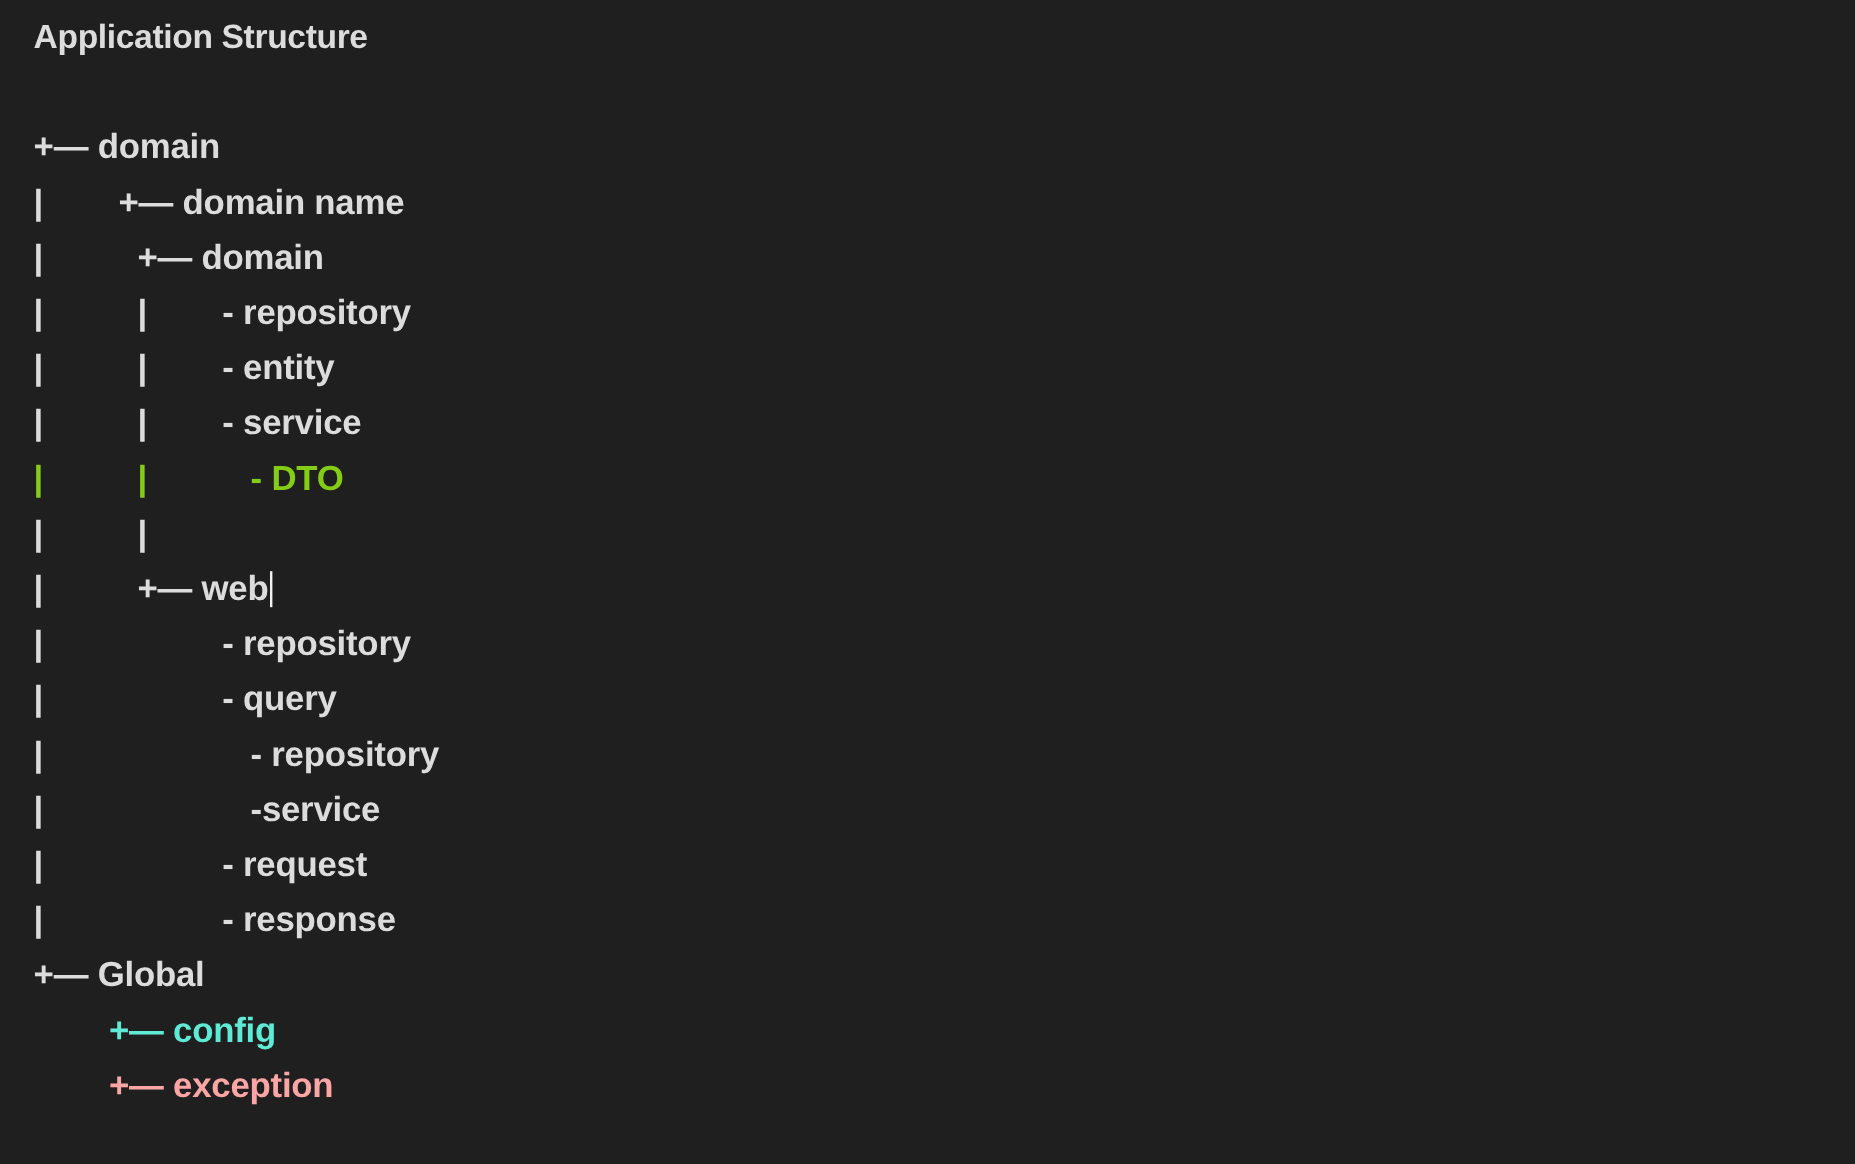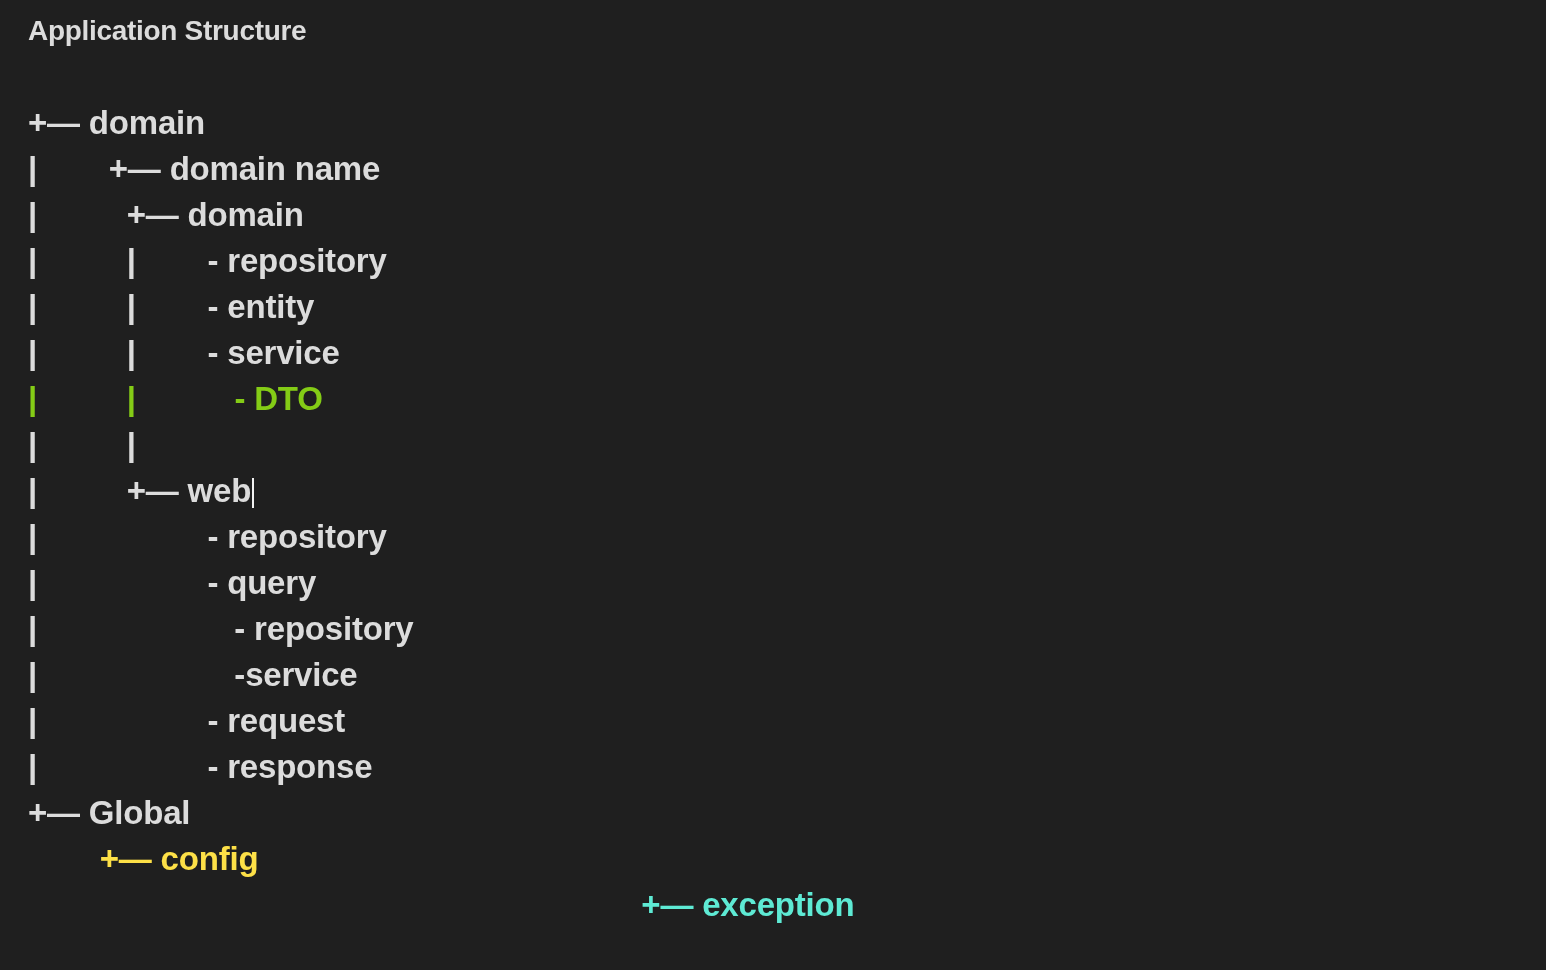--- a/index.html
+++ b/index.html
@@ -42,21 +42,21 @@
   .tree {
     margin: 0;
     padding: 0;
     list-style: none;
   }
 
   .tree-line {
     height: 46px;
     line-height: 46px;
     white-space: pre;
-    font-size: 33px;
+    font-size: 29px;
     font-weight: 700;
     color: #dcdcdc;
     letter-spacing: -0.2px;
     padding-left: 28px;
     position: relative;
   }
 
   .seg {
     display: inline-block;
     white-space: pre;
@@ -90,17 +90,17 @@
       <div class="tree-line" id="line-dto" style="color: #84cc16;"><span class="seg">|          |           - </span><span class="seg">DTO</span></div>
       <div class="tree-line" id="line-blank-pipes" style="color: rgb(220, 220, 220);"><span class="seg">|          |</span><span class="seg"></span></div>
       <div class="tree-line" id="line-web" style="color: rgb(220, 220, 220);"><span class="seg">|          +— </span><span class="seg">web</span><span class="caret" style="background: rgb(242, 242, 242);"></span></div>
       <div class="tree-line" id="line-controller" style="color: rgb(220, 220, 220);"><span class="seg">|                   - </span><span class="seg">repository</span></div>
       <div class="tree-line" id="line-query" style="color: rgb(220, 220, 220);"><span class="seg">|                   - </span><span class="seg">query</span></div>
       <div class="tree-line" id="line-query-repository" style="color: rgb(220, 220, 220);"><span class="seg">|                      - </span><span class="seg">repository</span></div>
       <div class="tree-line" id="line-query-service" style="color: rgb(220, 220, 220);"><span class="seg">|                      -</span><span class="seg">service</span></div>
       <div class="tree-line" id="line-request" style="color: rgb(220, 220, 220);"><span class="seg">|                   - </span><span class="seg">request</span></div>
       <div class="tree-line" id="line-response" style="color: rgb(220, 220, 220);"><span class="seg">|                   - </span><span class="seg">response</span></div>
       <div class="tree-line" id="line-global" style="color: rgb(220, 220, 220); text-decoration: underline;"><span class="seg">+— </span><span class="seg">Global</span></div>
-      <div class="tree-line" id="line-config" style="color: #fde047; padding-left: 28px;"><span class="seg">        +— </span><span class="seg">config</span></div>
-      <div class="tree-line" id="line-exception" style="color: #5eead4; text-align: center;"><span class="seg">        +— </span><span class="seg">exception</span></div>
+      <div class="tree-line" id="line-config" style="color: #5eead4; padding-left: 28px;"><span class="seg">        +— </span><span class="seg">config</span></div>
+      <div class="tree-line" id="line-exception" style="color: #fca5a5;"><span class="seg">        +— </span><span class="seg">exception</span></div>
     </div>
 
 </div>
 
 </body></html>

